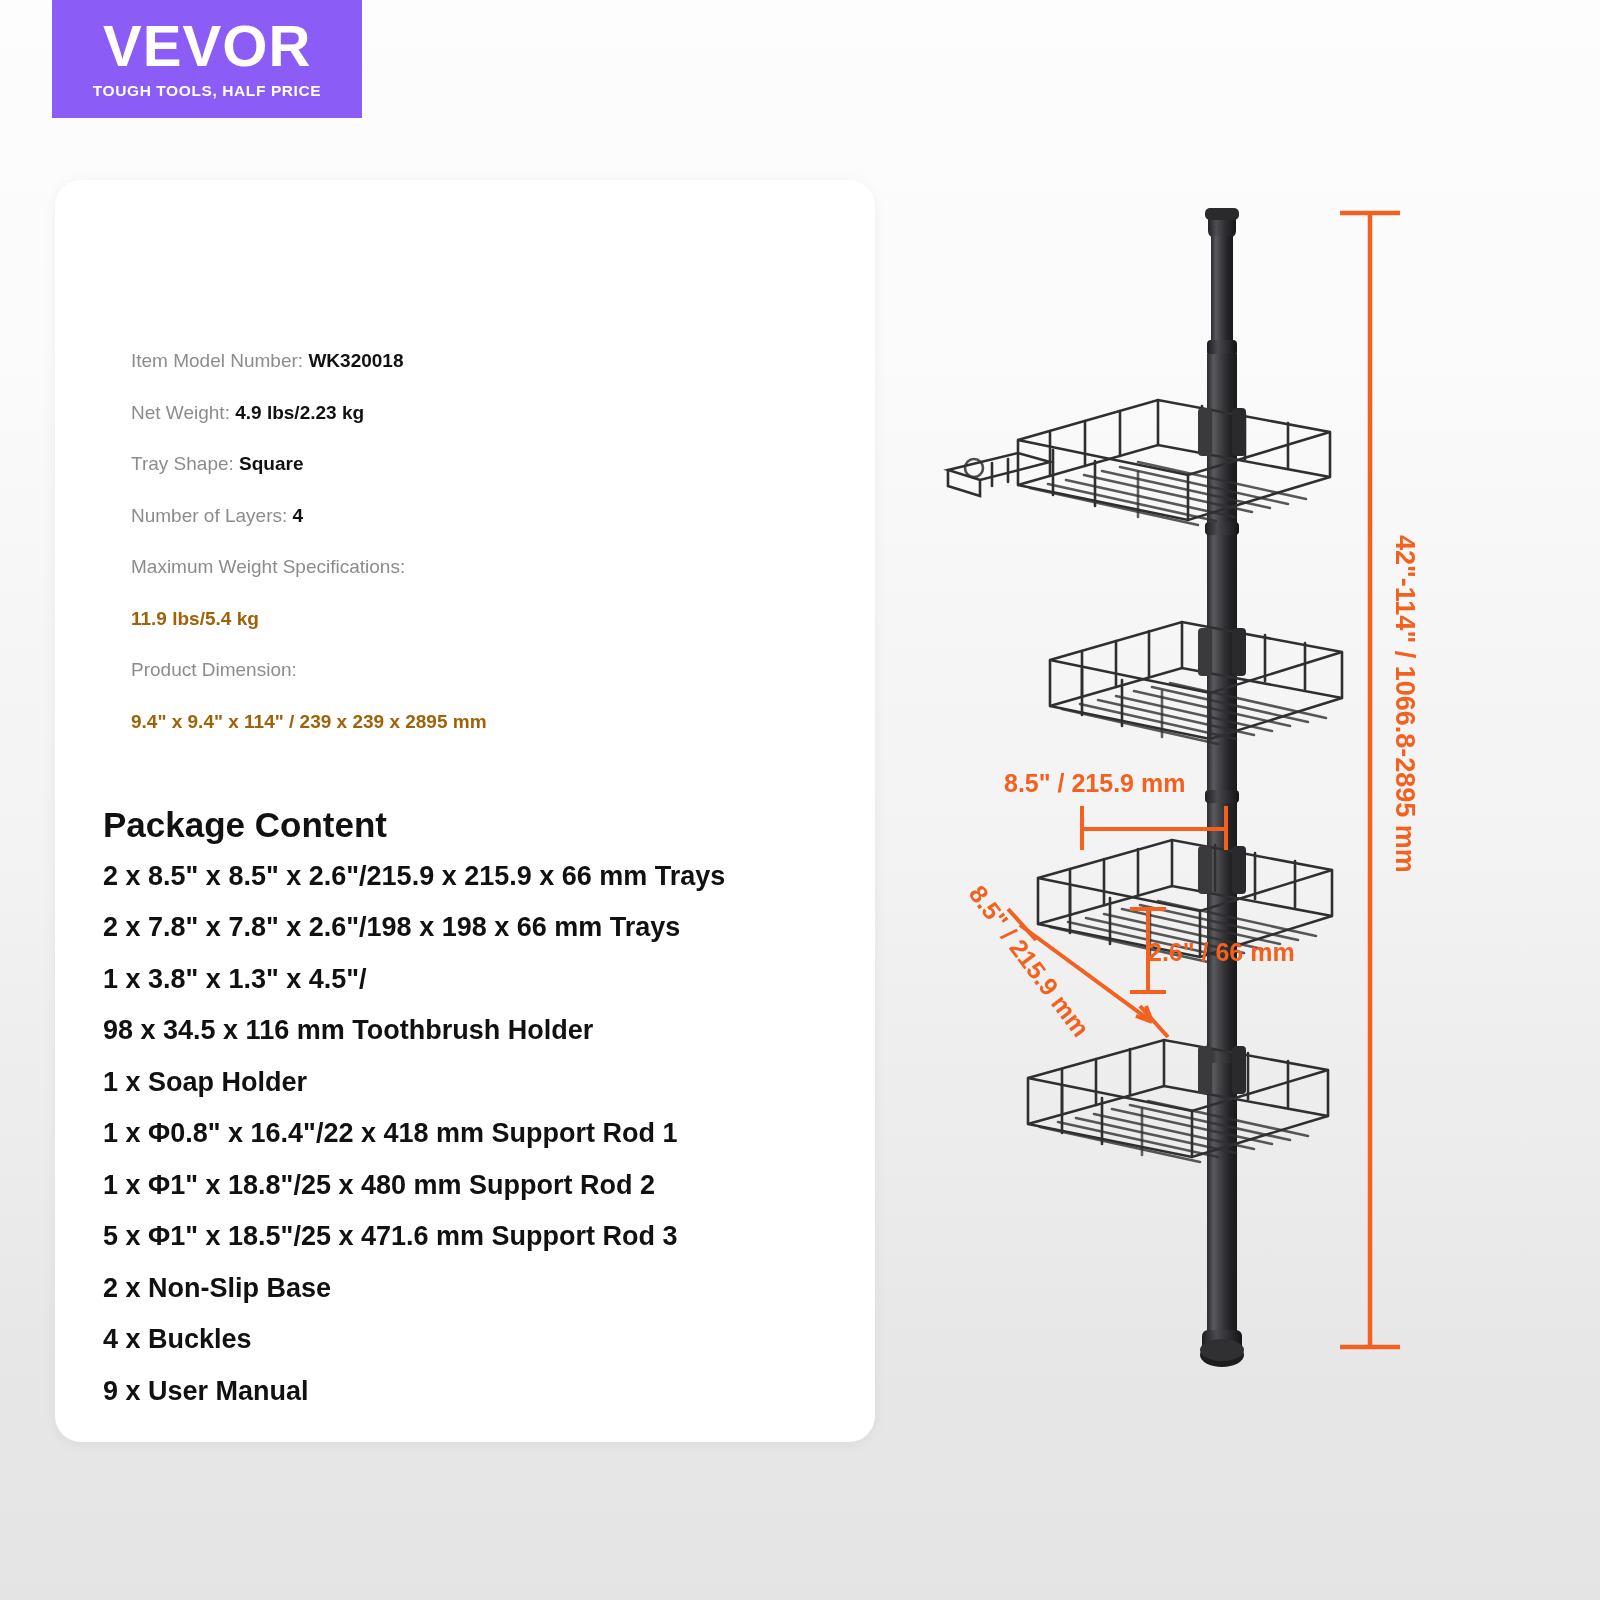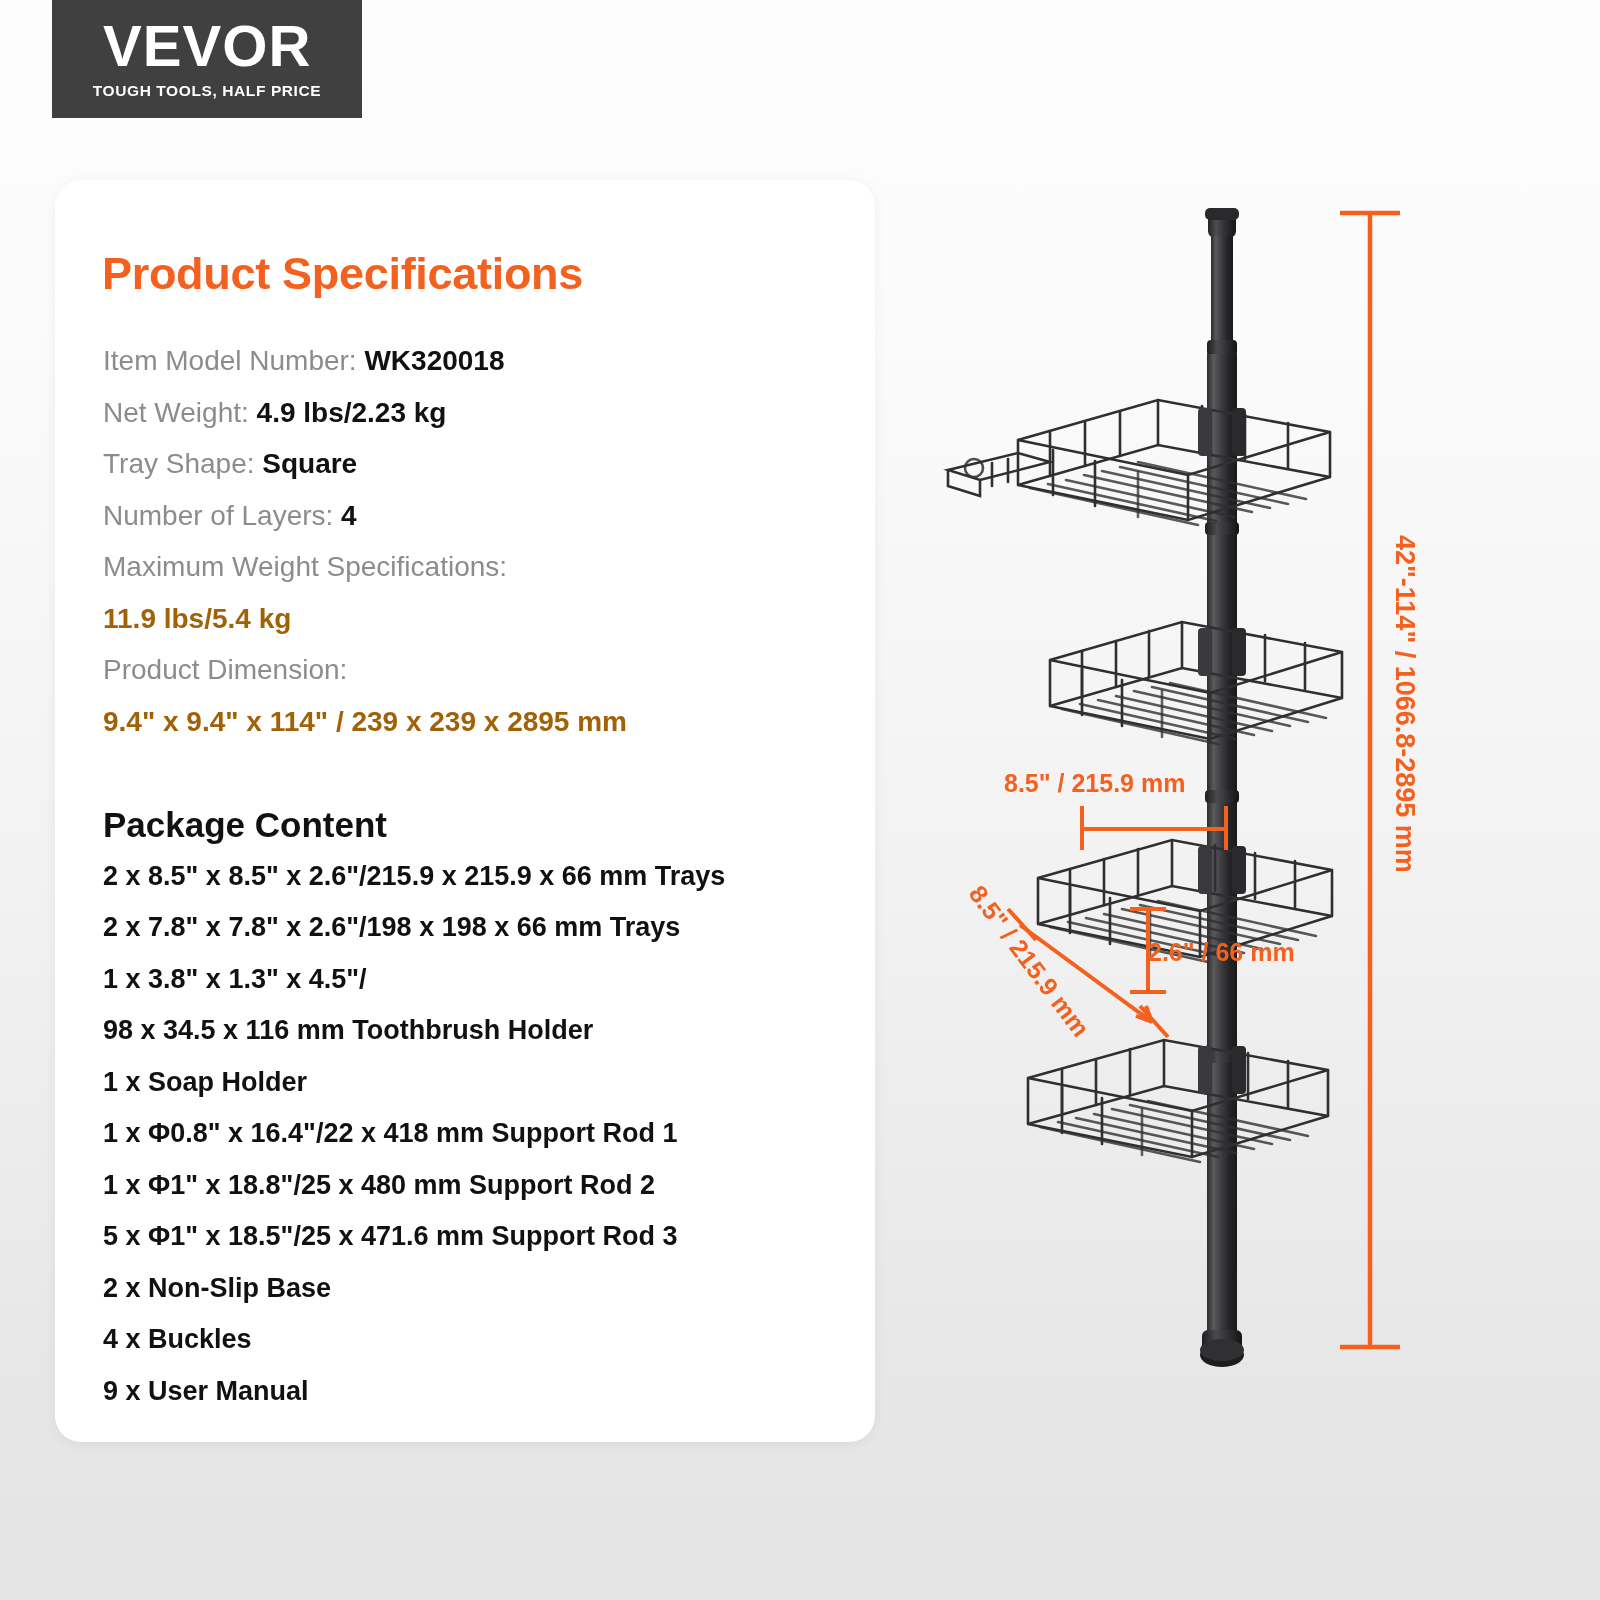--- a/index.html
+++ b/index.html
@@ -9,21 +9,21 @@
     background: linear-gradient(to bottom, #fdfdfd 0%, #fbfbfb 20%, #f2f2f2 55%, #e7e7e7 85%, #e4e4e4 100%);
     position: relative;
     overflow: hidden;
   }
 
   
   #brand-logo {
     position: absolute;
     left: 52px; top: 0;
     width: 310px; height: 118px;
-    background: #404040;
+    background: #8b5cf6;
     display: flex;
     flex-direction: column;
     align-items: center;
     justify-content: center;
   }
   #brand-wordmark {
     color: #ffffff;
     font-size: 57px;
     font-weight: bold;
     letter-spacing: 1px;
@@ -55,24 +55,25 @@
     font-size: 45px;
     font-weight: bold;
     letter-spacing: -0.3px;
   }
   #spec-body {
     position: absolute;
     left: 48px; top: 155px;
     right: 20px;
   }
   .spec-line {
-    font-size: 28px;
+    font-size: 19px;
     line-height: 51.5px;
     color: #111111;
     white-space: nowrap;
+    margin-left: 28px;
   }
   .spec-label { color: #8c8c8c; font-weight: normal; }
   .spec-value { color: #111111; font-weight: bold; }
   .spec-line.bold-only { font-weight: bold; color: #a16207; }
   .spec-line.label-only { color: #8c8c8c; }
   #package-gap { height: 52px; }
   #package-heading {
     font-size: 35px;
     line-height: 51.5px;
     font-weight: bold;
@@ -118,21 +119,20 @@
 </style>
 </head>
 <body>
 
 <div id="brand-logo">
   <div id="brand-wordmark">VEVOR</div>
   <div id="brand-tagline">TOUGH TOOLS, HALF PRICE</div>
 </div>
 
 <div id="spec-card">
-  <div id="spec-title">Product Specifications</div>
 
   <div id="spec-body">
 
     <div class="spec-line">
       <span class="spec-label">Item Model Number: </span><span class="spec-value">WK320018</span>
     </div>
 
     <div class="spec-line">
       <span class="spec-label">Net Weight: </span><span class="spec-value">4.9 lbs/2.23 kg</span>
     </div>

